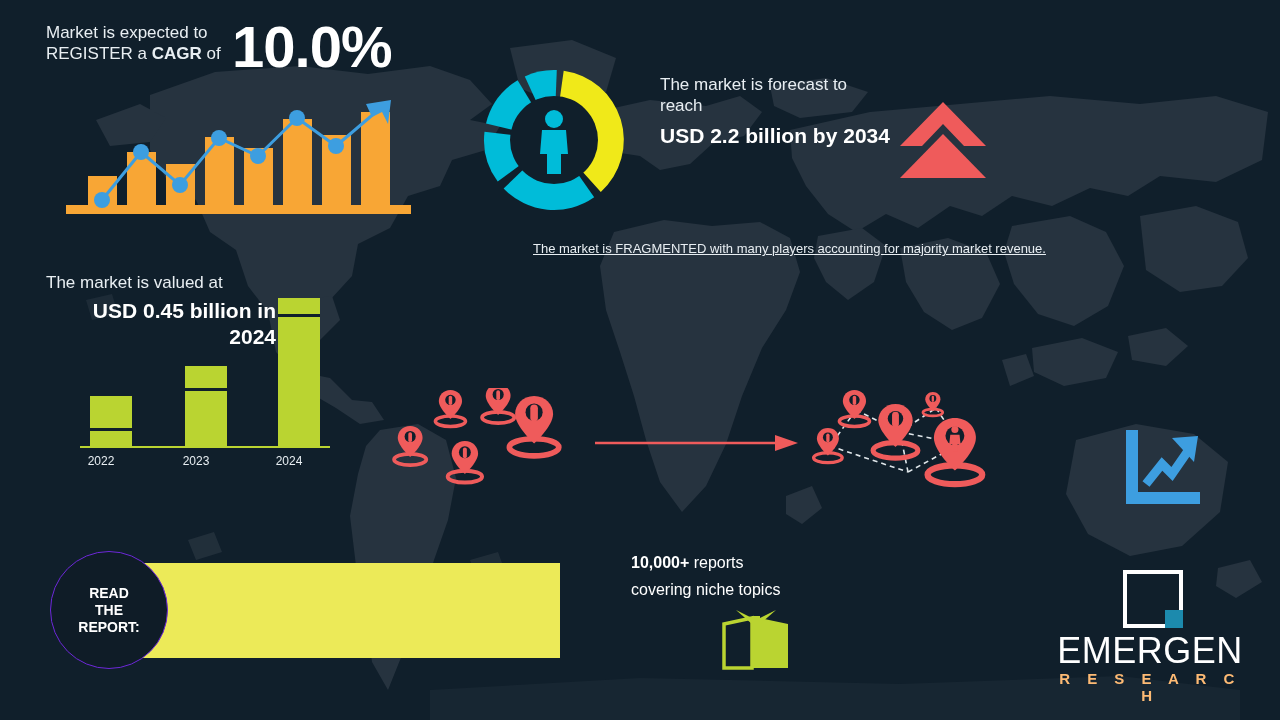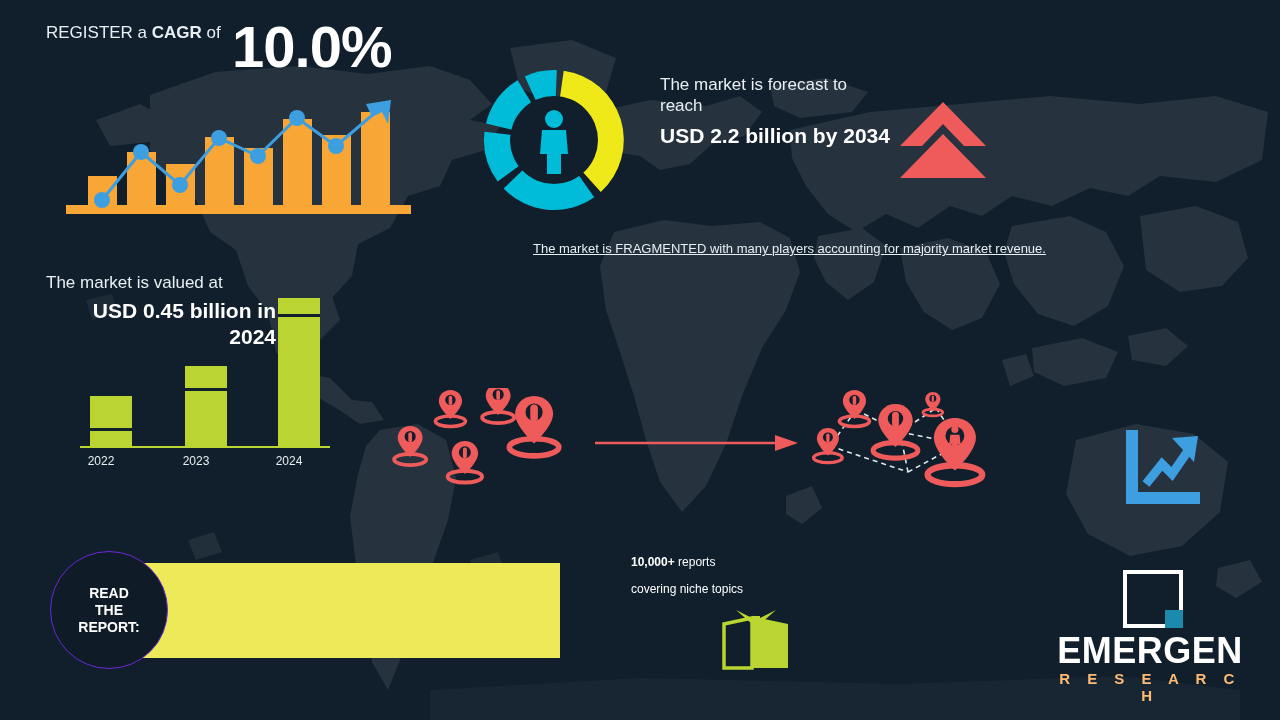--- a/index.html
+++ b/index.html
@@ -17,21 +17,21 @@
   .lbl-light{color:#e8eef2;font-size:17px;line-height:21px;font-weight:400;}
   .val-bold{color:#ffffff;font-size:21px;line-height:26px;font-weight:bold;}
   .cagr-intro{width:230px;}
   .cagr-big{
     color:#ffffff;font-size:58px;line-height:58px;font-weight:bold;
     letter-spacing:-1px;
   }
   .frag-text{
     color:#e8eef2;font-size:13px;line-height:22px;width:700px;font-weight:400;text-decoration:underline;
   }
-  .reports-text{color:#ffffff;font-size:12px;line-height:27px;font-weight:400;}
+  .reports-text{color:#ffffff;font-size:16px;line-height:27px;font-weight:400;}
   .reports-text b{font-weight:bold;}
 
   
   #banner-bar{
     left:120px;top:563px;width:440px;height:95px;background:#ecea58;
   }
   #banner-title{
     left:172px;top:601px;width:400px;
     color:#15212c;font-size:14.5px;font-weight:bold;letter-spacing:.2px;
   }
@@ -48,21 +48,21 @@
   #logo-wrap{left:1055px;top:570px;width:190px;height:120px;}
   #logo-square{
     position:absolute;left:68px;top:0;width:60px;height:58px;
     border:4px solid #ffffff;box-sizing:border-box;
   }
   #logo-corner{
     position:absolute;left:110px;top:40px;width:18px;height:18px;background:#1c8aad;
   }
   #logo-name{
     position:absolute;left:0;top:62px;width:190px;text-align:center;
-    color:#ffffff;font-size:36px;font-weight:bold;letter-spacing:.5px;line-height:38px;
+    color:#ffffff;font-size:36px;font-weight:normal;letter-spacing:.5px;line-height:38px;
   }
   #logo-sub{
     position:absolute;left:0;top:100px;width:190px;text-align:center;
     color:#fdba74;font-size:15px;font-weight:bold;letter-spacing:6.5px;
   }
 
   
   .yearlbl{color:#e8eef2;font-size:12px;text-align:center;width:60px;}
 </style>
 </head>
@@ -116,20 +116,21 @@
 
       <path d="M430 690 L640 678 L900 684 L1120 676 L1240 690 L1240 720 L430 720 Z" opacity="0.35"></path>
 
       <path d="M188 540 L214 532 L222 552 L196 560 Z" opacity="0.8"></path>
       <path d="M470 560 L498 552 L506 574 L478 582 Z" opacity="0.7"></path>
       <path d="M86 300 L112 294 L118 314 L92 320 Z" opacity="0.6"></path>
     </g>
   </svg>
 
   <div class="abs cagr-intro lbl-light" style="left:46px;top:22px;">
+    <div>Market is expected to</div>
     <div>
       <span>REGISTER a </span><b>CAGR</b><span> of</span>
     </div>
   </div>
   <div class="abs cagr-big" style="left:232px;top:18px;">10.0%</div>
 
   <svg class="abs" style="left:66px;top:88px;" width="345" height="135" viewBox="0 0 345 135">
     <g fill="#f8a635">
       <rect x="22" y="88" width="29" height="29"></rect>
       <rect x="61" y="64" width="29" height="53"></rect>

